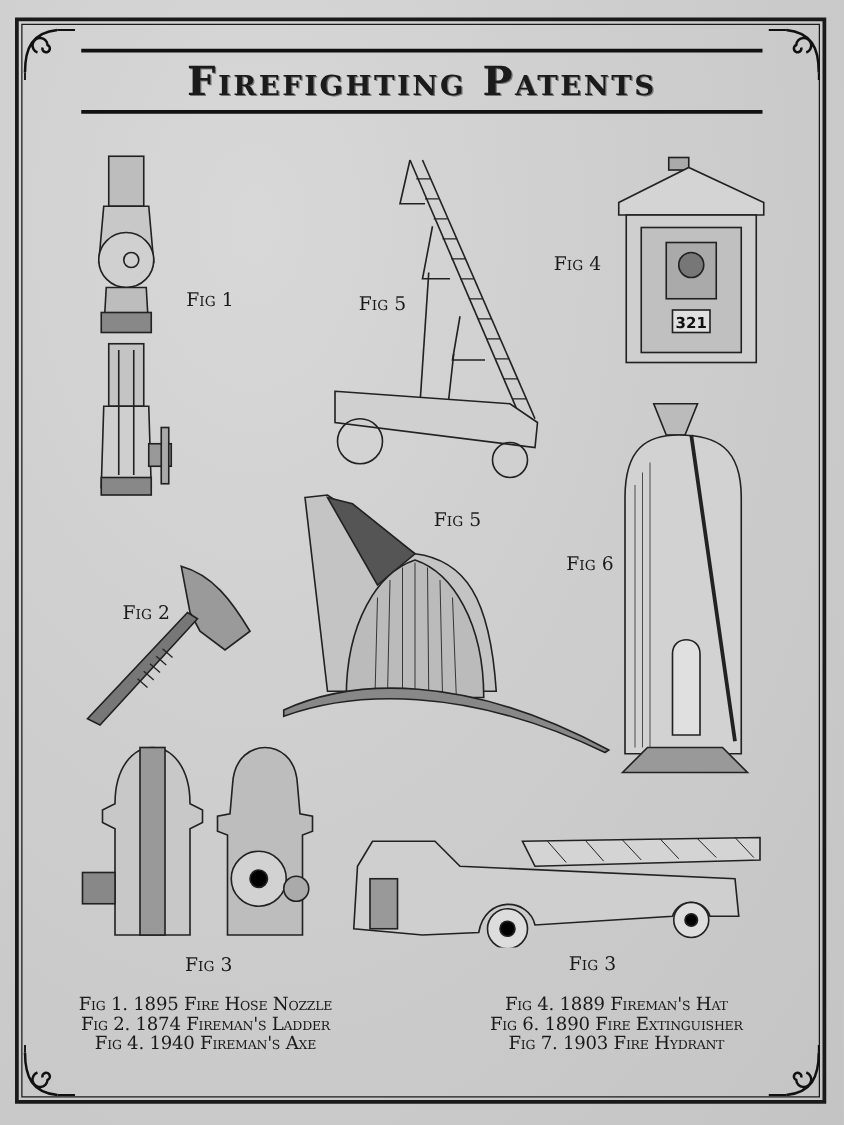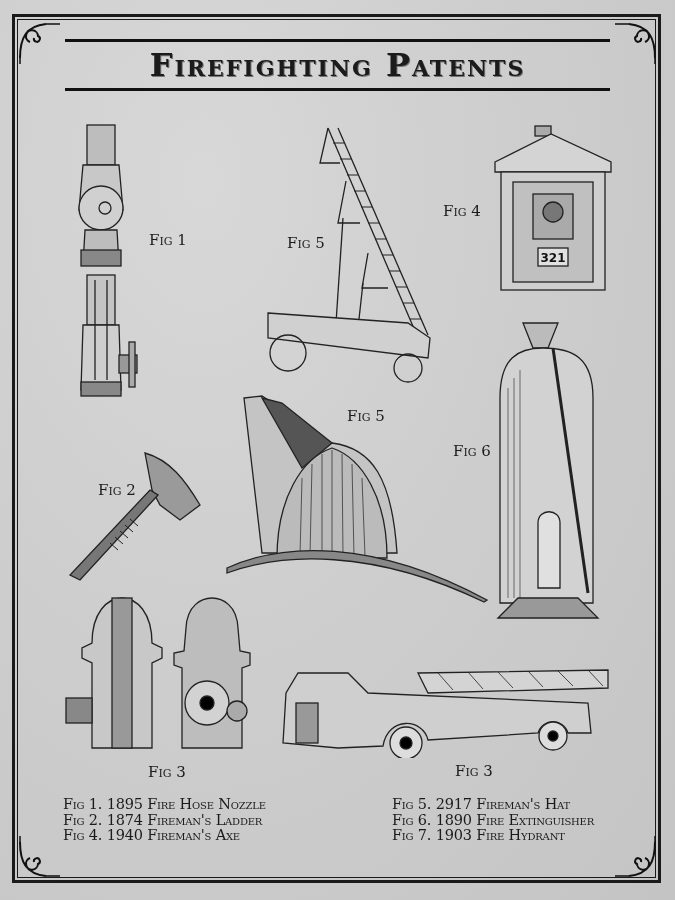--- a/index.html
+++ b/index.html
@@ -11,21 +11,21 @@
   .frame-outer{position:absolute;left:12px;top:14px;width:649px;height:869px;border:3px solid #1a1a1a;box-sizing:border-box;}
   .frame-inner{position:absolute;left:17px;top:19px;width:639px;height:859px;border:1px solid #1a1a1a;box-sizing:border-box;}
   .corner{position:absolute;width:46px;height:46px;}
   .rule{position:absolute;left:65px;width:545px;background:#111;}
   .title{position:absolute;left:0;top:46px;width:675px;text-align:center;
     font-family:"DejaVu Serif", serif;font-size:32px;font-weight:bold;letter-spacing:2px;
     font-variant:small-caps;color:#1b1b1b;text-shadow:1px 1px 0 #777;}
   .fig-label{position:absolute;font-family:"DejaVu Serif", serif;font-size:15px;font-variant:small-caps;color:#1a1a1a;white-space:nowrap;}
   .drawing{position:absolute;}
   .captions{position:absolute;top:797px;font-family:"DejaVu Serif", serif;font-size:14.5px;line-height:15.5px;font-variant:small-caps;color:#1a1a1a;white-space:nowrap;}
-  .captions div{letter-spacing:-0.2px;}
+  .captions div{letter-spacing:-0.2px;text-align:center;}
 </style>
 </head>
 <body>
 
 <div class="poster">
 
   <div class="frame-outer"></div>
   <div class="frame-inner"></div>
 
   <svg class="corner" style="left:16px;top:18px" viewBox="0 0 46 46">
@@ -195,17 +195,17 @@
     </g>
   </svg>
   <div class="fig-label" style="left:455px;top:762px">Fig 3</div>
 
   <div class="captions" style="left:63px">
     <div>Fig 1. 1895 Fire Hose Nozzle</div>
     <div>Fig 2. 1874 Fireman's Ladder</div>
     <div>Fig 4. 1940 Fireman's Axe</div>
   </div>
   <div class="captions" style="left:392px">
-    <div>Fig 5. 2917 Fireman's Hat</div>
+    <div>Fig 4. 1889 Fireman's Hat</div>
     <div>Fig 6. 1890 Fire Extinguisher</div>
     <div>Fig 7. 1903 Fire Hydrant</div>
   </div>
 </div>
 
 </body></html>

